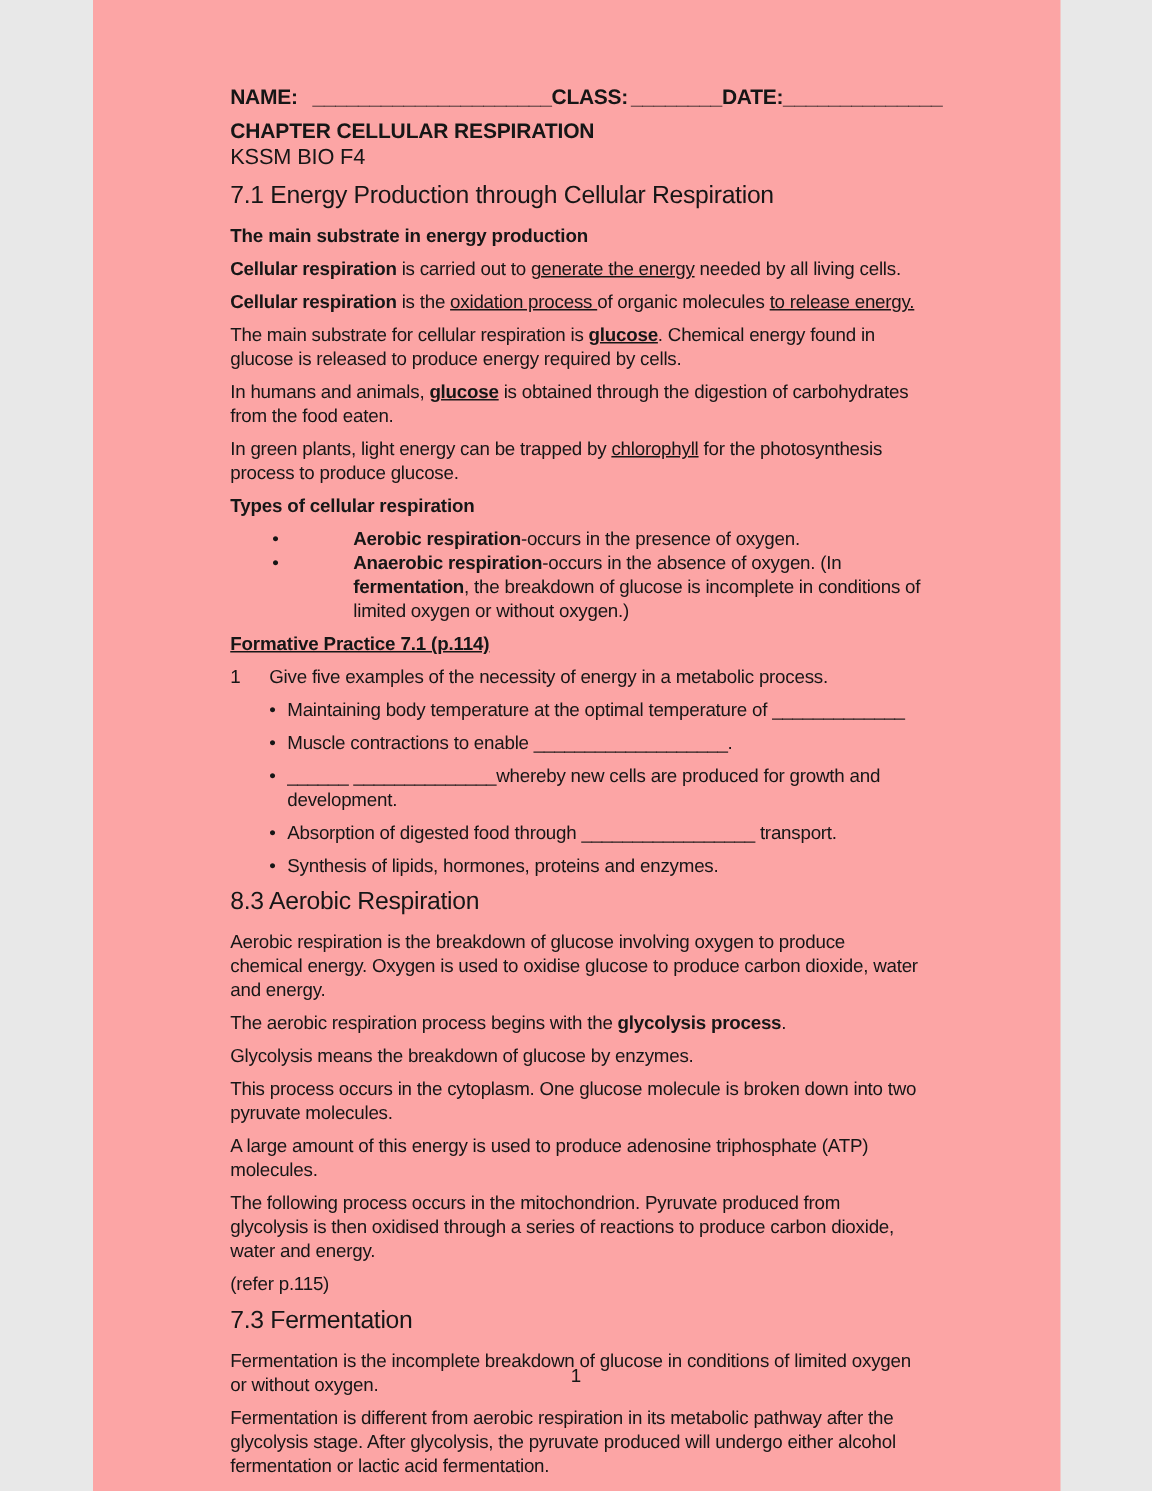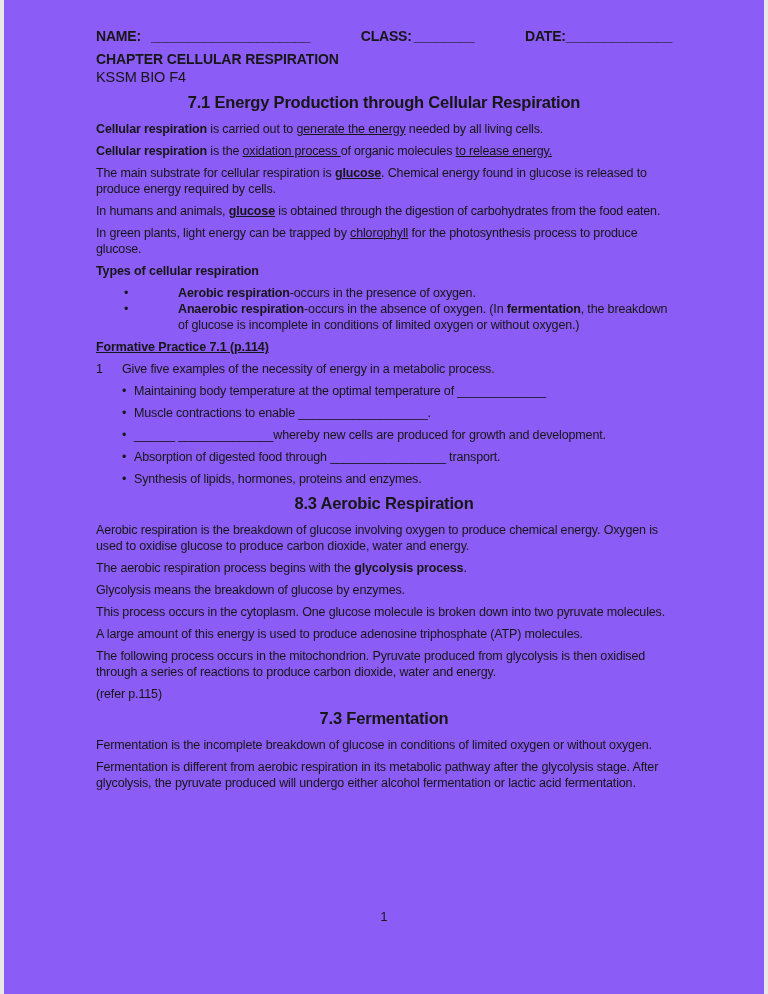--- a/index.html
+++ b/index.html
@@ -1,31 +1,31 @@
 <!DOCTYPE html>
 <html><head>
 <meta charset="utf-8">
 <style>
   html,body { margin:0; padding:0; background:#e8e8e8; }
   .page {
-    width:760px; height:994px; margin:0 auto; background:#8b5cf6;
-    box-sizing:border-box; padding:28px 92px 0 92px;
+    width:645px; height:994px; margin:0 auto; background:#fca5a5;
+    box-sizing:border-box; padding:56px 92px 0 92px;
     position:relative; overflow:hidden;
     font-family:"Liberation Sans", sans-serif; color:#161616;
   }
   .hdr-row {
     display:flex; justify-content:space-between; align-items:baseline;
     font-weight:bold; font-size:14px; letter-spacing:-0.2px; margin:0 0 6px 0;
     white-space:nowrap;
   }
   .hdr-seg .blank { margin-left:10px; }
   .hdr-seg .blank-tight { margin-left:2px; }
   .chapter { font-weight:bold; font-size:14px; letter-spacing:-0.1px; line-height:18px; }
   .course  { font-size:14.5px; letter-spacing:-0.1px; line-height:18px; margin:0 0 4px 0; }
-  .h1 { font-weight:bold; font-size:16.5px; letter-spacing:-0.2px; margin:6px 0 9px 0; line-height:20px;text-align:center; }
+  .h1 { font-weight:normal; font-size:16.5px; letter-spacing:-0.2px; margin:6px 0 9px 0; line-height:20px; }
   .subhead { font-weight:bold; font-size:12.5px; letter-spacing:-0.1px; margin:0 0 6px 0; line-height:16px; }
   .para { font-size:12.5px; line-height:16px; letter-spacing:-0.15px; margin:0 0 6px 0; }
   .b { font-weight:bold; }
   .u { text-decoration:underline; }
   .t-bullets { margin:0 0 6px 0; }
   .t-bullet { display:flex; font-size:12.5px; line-height:16px; letter-spacing:-0.15px; }
   .t-bullet .glyph { width:30px; padding-left:28px; flex:none; }
   .t-bullet .t-text { flex:1;margin-left:24px; }
   .f-head { font-weight:bold; text-decoration:underline; font-size:12.5px; letter-spacing:-0.1px; margin:2px 0 6px 0; line-height:16px; }
   .q-row { display:flex; font-size:12.5px; line-height:16px; letter-spacing:-0.15px; margin:0 0 6px 0; }
@@ -42,20 +42,21 @@
   <div class="hdr-row">
     <span class="hdr-seg"><span>NAME:</span><span class="blank">_____________________</span></span>
     <span class="hdr-seg"><span>CLASS:</span><span class="blank-tight">________</span></span>
     <span class="hdr-seg"><span>DATE:</span><span>______________</span></span>
   </div>
 
   <div class="chapter">CHAPTER CELLULAR RESPIRATION</div>
   <div class="course">KSSM BIO F4</div>
 
   <div class="h1">7.1 Energy Production through Cellular Respiration</div>
+  <div class="subhead">The main substrate in energy production</div>
 
   <p class="para"><span class="b">Cellular respiration</span><span> is carried out to </span><span class="u">generate the energy</span><span> needed by all living cells.</span></p>
   <p class="para"><span class="b">Cellular respiration</span><span> is the </span><span class="u">oxidation process </span><span>of organic molecules </span><span class="u">to release energy.</span></p>
   <p class="para"><span>The main substrate for cellular respiration is </span><span class="b u">glucose</span><span>. Chemical energy found in glucose is released to produce energy required by cells.</span></p>
   <p class="para"><span>In humans and animals, </span><span class="b u">glucose</span><span> is obtained through the digestion of carbohydrates from the food eaten.</span></p>
   <p class="para"><span>In green plants, light energy can be trapped by </span><span class="u">chlorophyll</span><span> for the photosynthesis process to produce glucose.</span></p>
 
   <div class="subhead">Types of cellular respiration</div>
 
   <div class="t-bullets">

